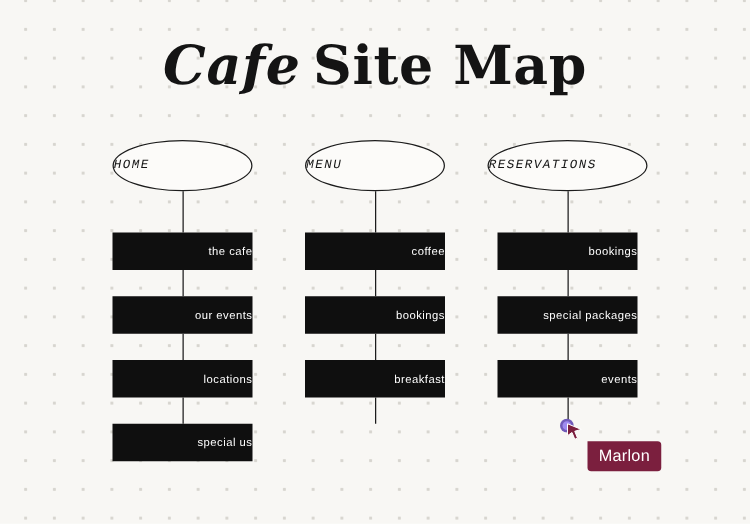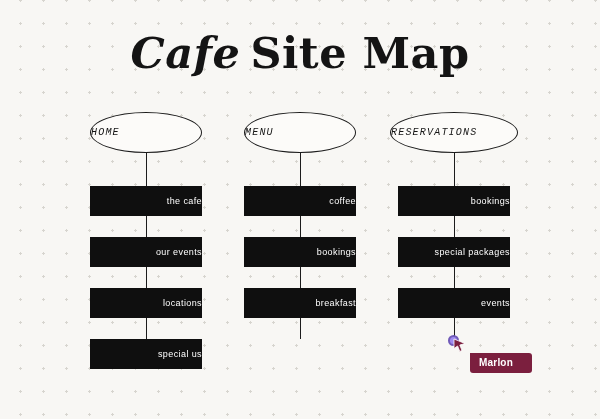--- a/index.html
+++ b/index.html
@@ -81,27 +81,26 @@
     position: absolute; left: 2px; top: 4px;
     width: 11px; height: 11px; border-radius: 50%;
     background: var(--dot, #9f8bef);
     border: 2px solid rgba(74, 52, 140, 0.55);
   }
   .cursor-arrow { position: absolute; left: 7px; top: 7px; width: 14px; height: 14px; }
   .name-badge {
     position: absolute; left: 24px; top: 22px;
     background: var(--badge, #7b1f3e);
     color: #ffffff;
-    font-size: 10px;
-    padding: 4px 19px 5px 9px;
+    font-size: 13px;
+    padding: 4px 9px 5px 9px;
     border-radius: 3px;
     border-top-left-radius: 0;
     white-space: nowrap;
     letter-spacing: 0.2px;
-    font-weight: bold;
   }
 </style>
 </head>
 <body>
 
 <div class="canvas">
 
   <h1 class="title">
     <span class="brand">Cafe</span><span>Site Map</span>
   </h1>

